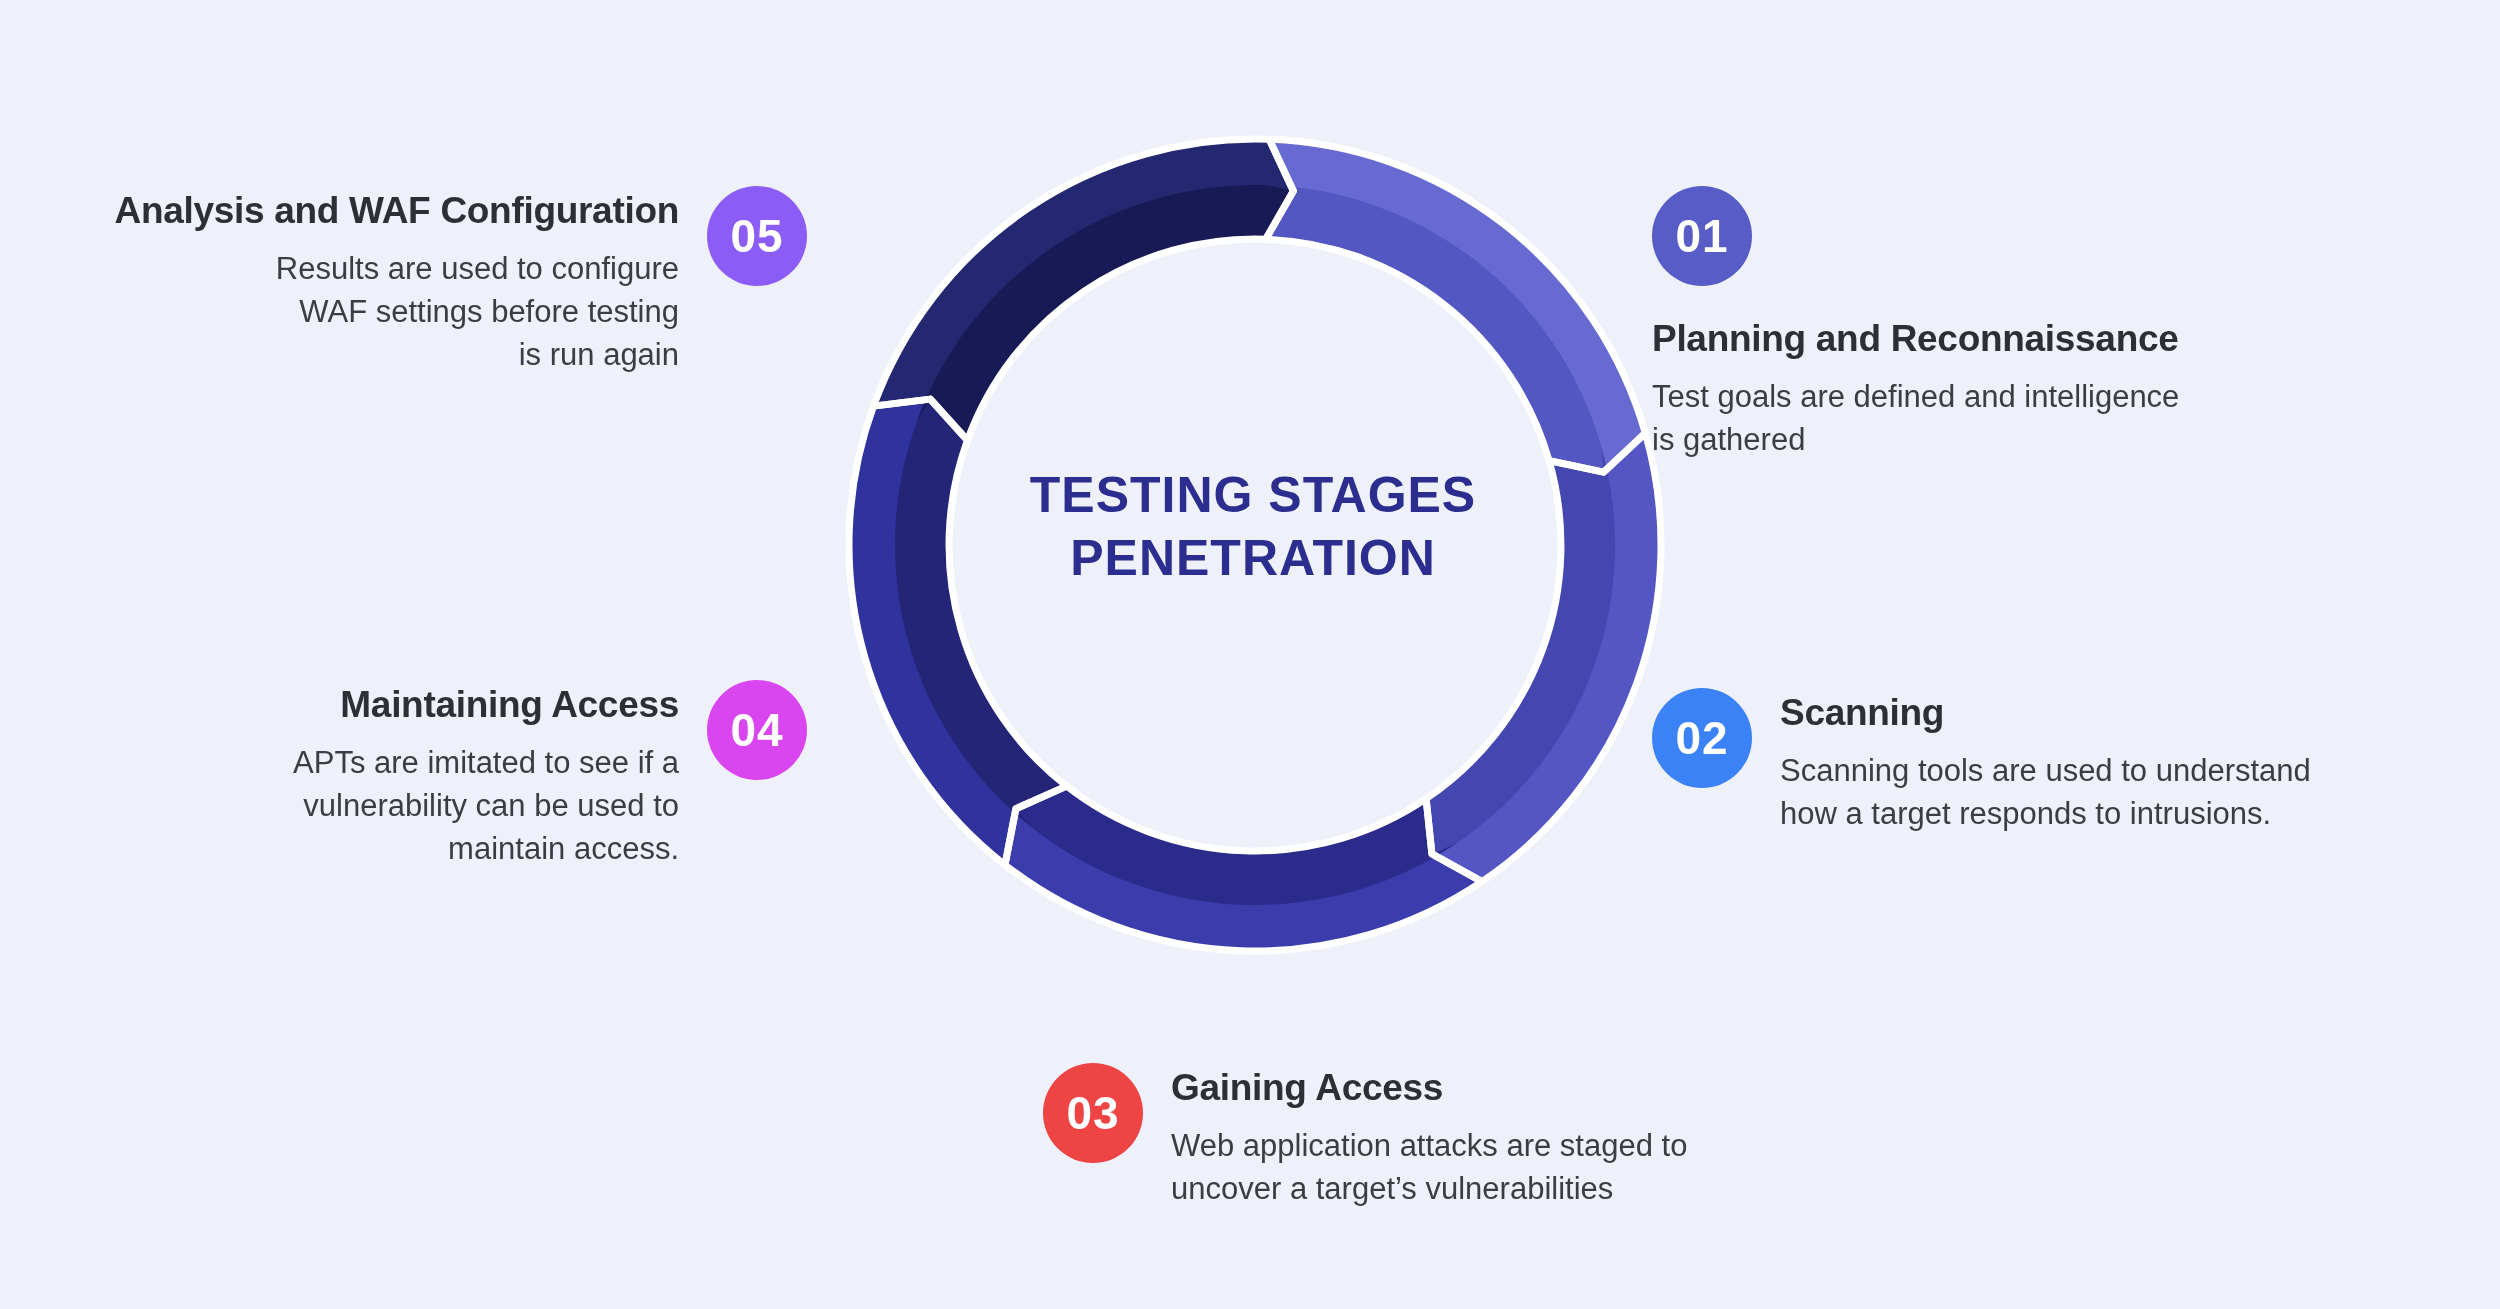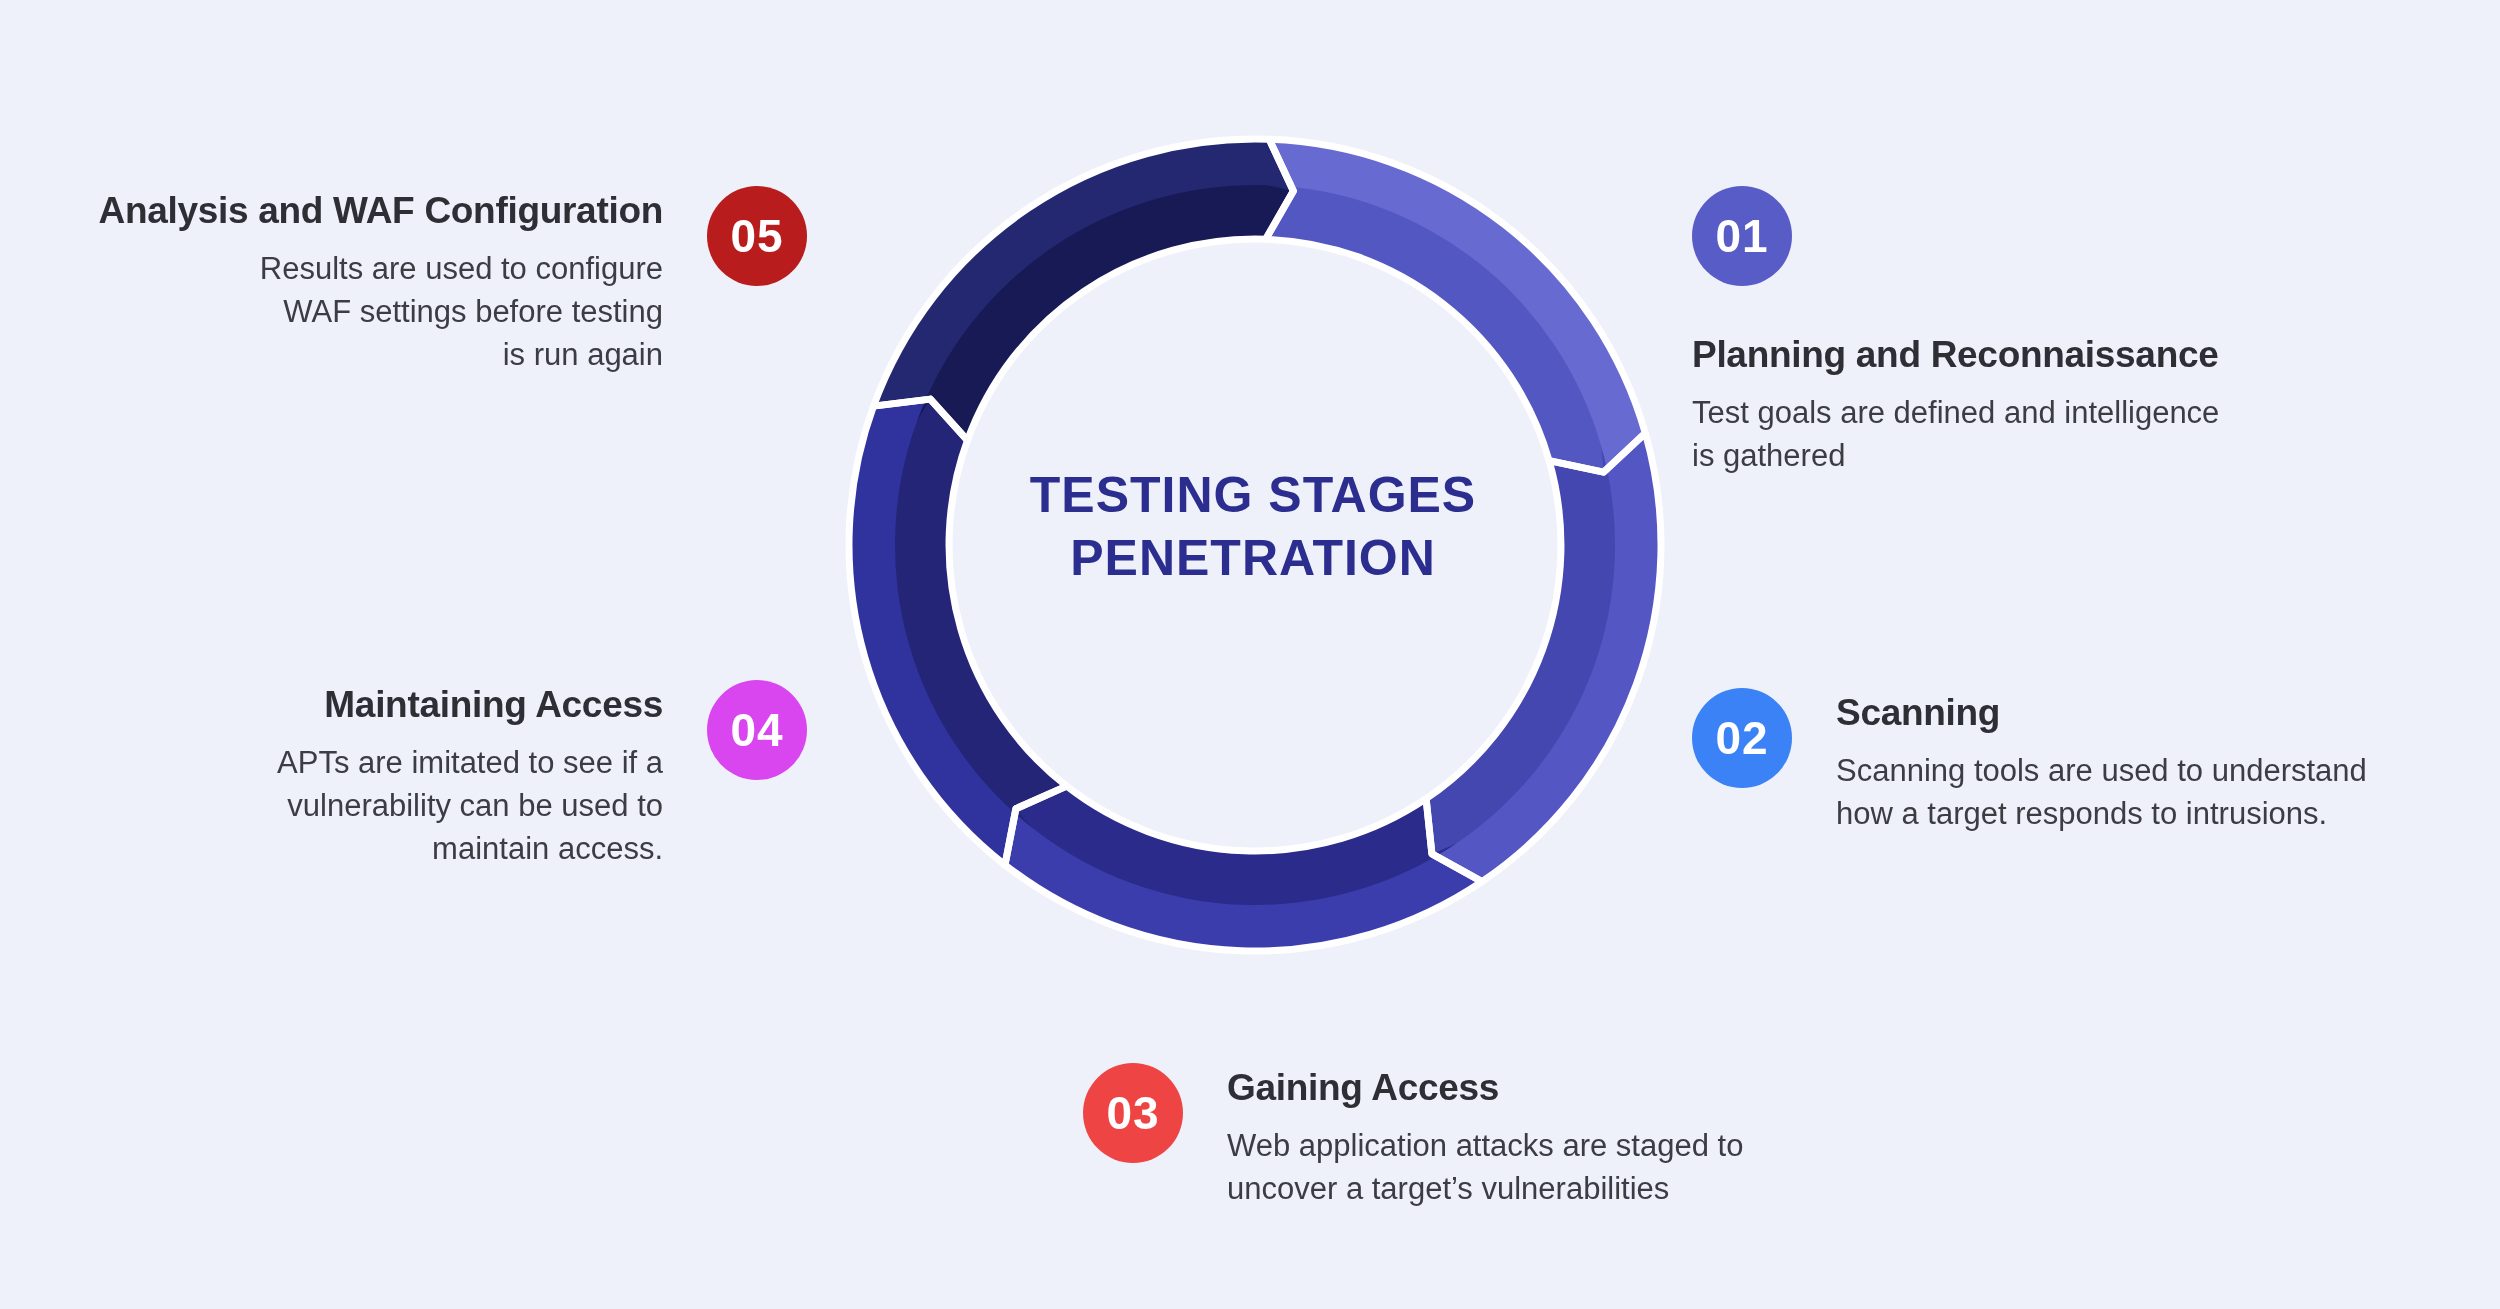--- a/index.html
+++ b/index.html
@@ -6,21 +6,21 @@
   .canvas{
     position:relative;width:2500px;height:1309px;overflow:hidden;
     background:#EEF0FA;font-family:"Liberation Sans",sans-serif;
   }
   .ring-svg{position:absolute;left:0;top:0;}
   .center-title{
     position:absolute;left:1253px;top:527px;transform:translate(-50%,-50%);
     text-align:center;font-weight:700;font-size:50px;line-height:63px;
     letter-spacing:1px;white-space:nowrap;
   }
-  .stage{position:absolute;display:flex;align-items:flex-start;gap:44px;margin-left:40px;}
+  .stage{position:absolute;display:flex;align-items:flex-start;gap:28px;}
   .badge{
     flex:0 0 auto;width:100px;height:100px;border-radius:50%;
     display:flex;align-items:center;justify-content:center;
     color:#FFFFFF;font-size:46px;font-weight:700;letter-spacing:1px;
   }
   .stage-text{padding-top:2px;}
   .stage-text h3{margin:0;font-size:37px;line-height:46px;font-weight:700;letter-spacing:-0.3px;}
   .stage-text p{margin:13px 0 0;font-size:31px;line-height:43px;white-space:pre-line;}
   .stage.align-right .stage-text{text-align:right;}
   .s1{left:1652px;top:186px;flex-direction:column;}
@@ -94,16 +94,16 @@
     <div class="badge" style="background: #d946ef;">04</div>
   </div>
 
   <div class="stage s5 align-right">
     <div class="stage-text">
       <h3 style="color: rgb(46, 46, 53);">Analysis and WAF Configuration</h3>
       <p style="color: rgb(60, 60, 67);">Results are used to configure
 WAF settings before testing
 is run again</p>
     </div>
-    <div class="badge" style="background: #b91c1c;">05</div>
+    <div class="badge" style="background: #8b5cf6;">05</div>
   </div>
 
 </div>
 
 </body></html>

